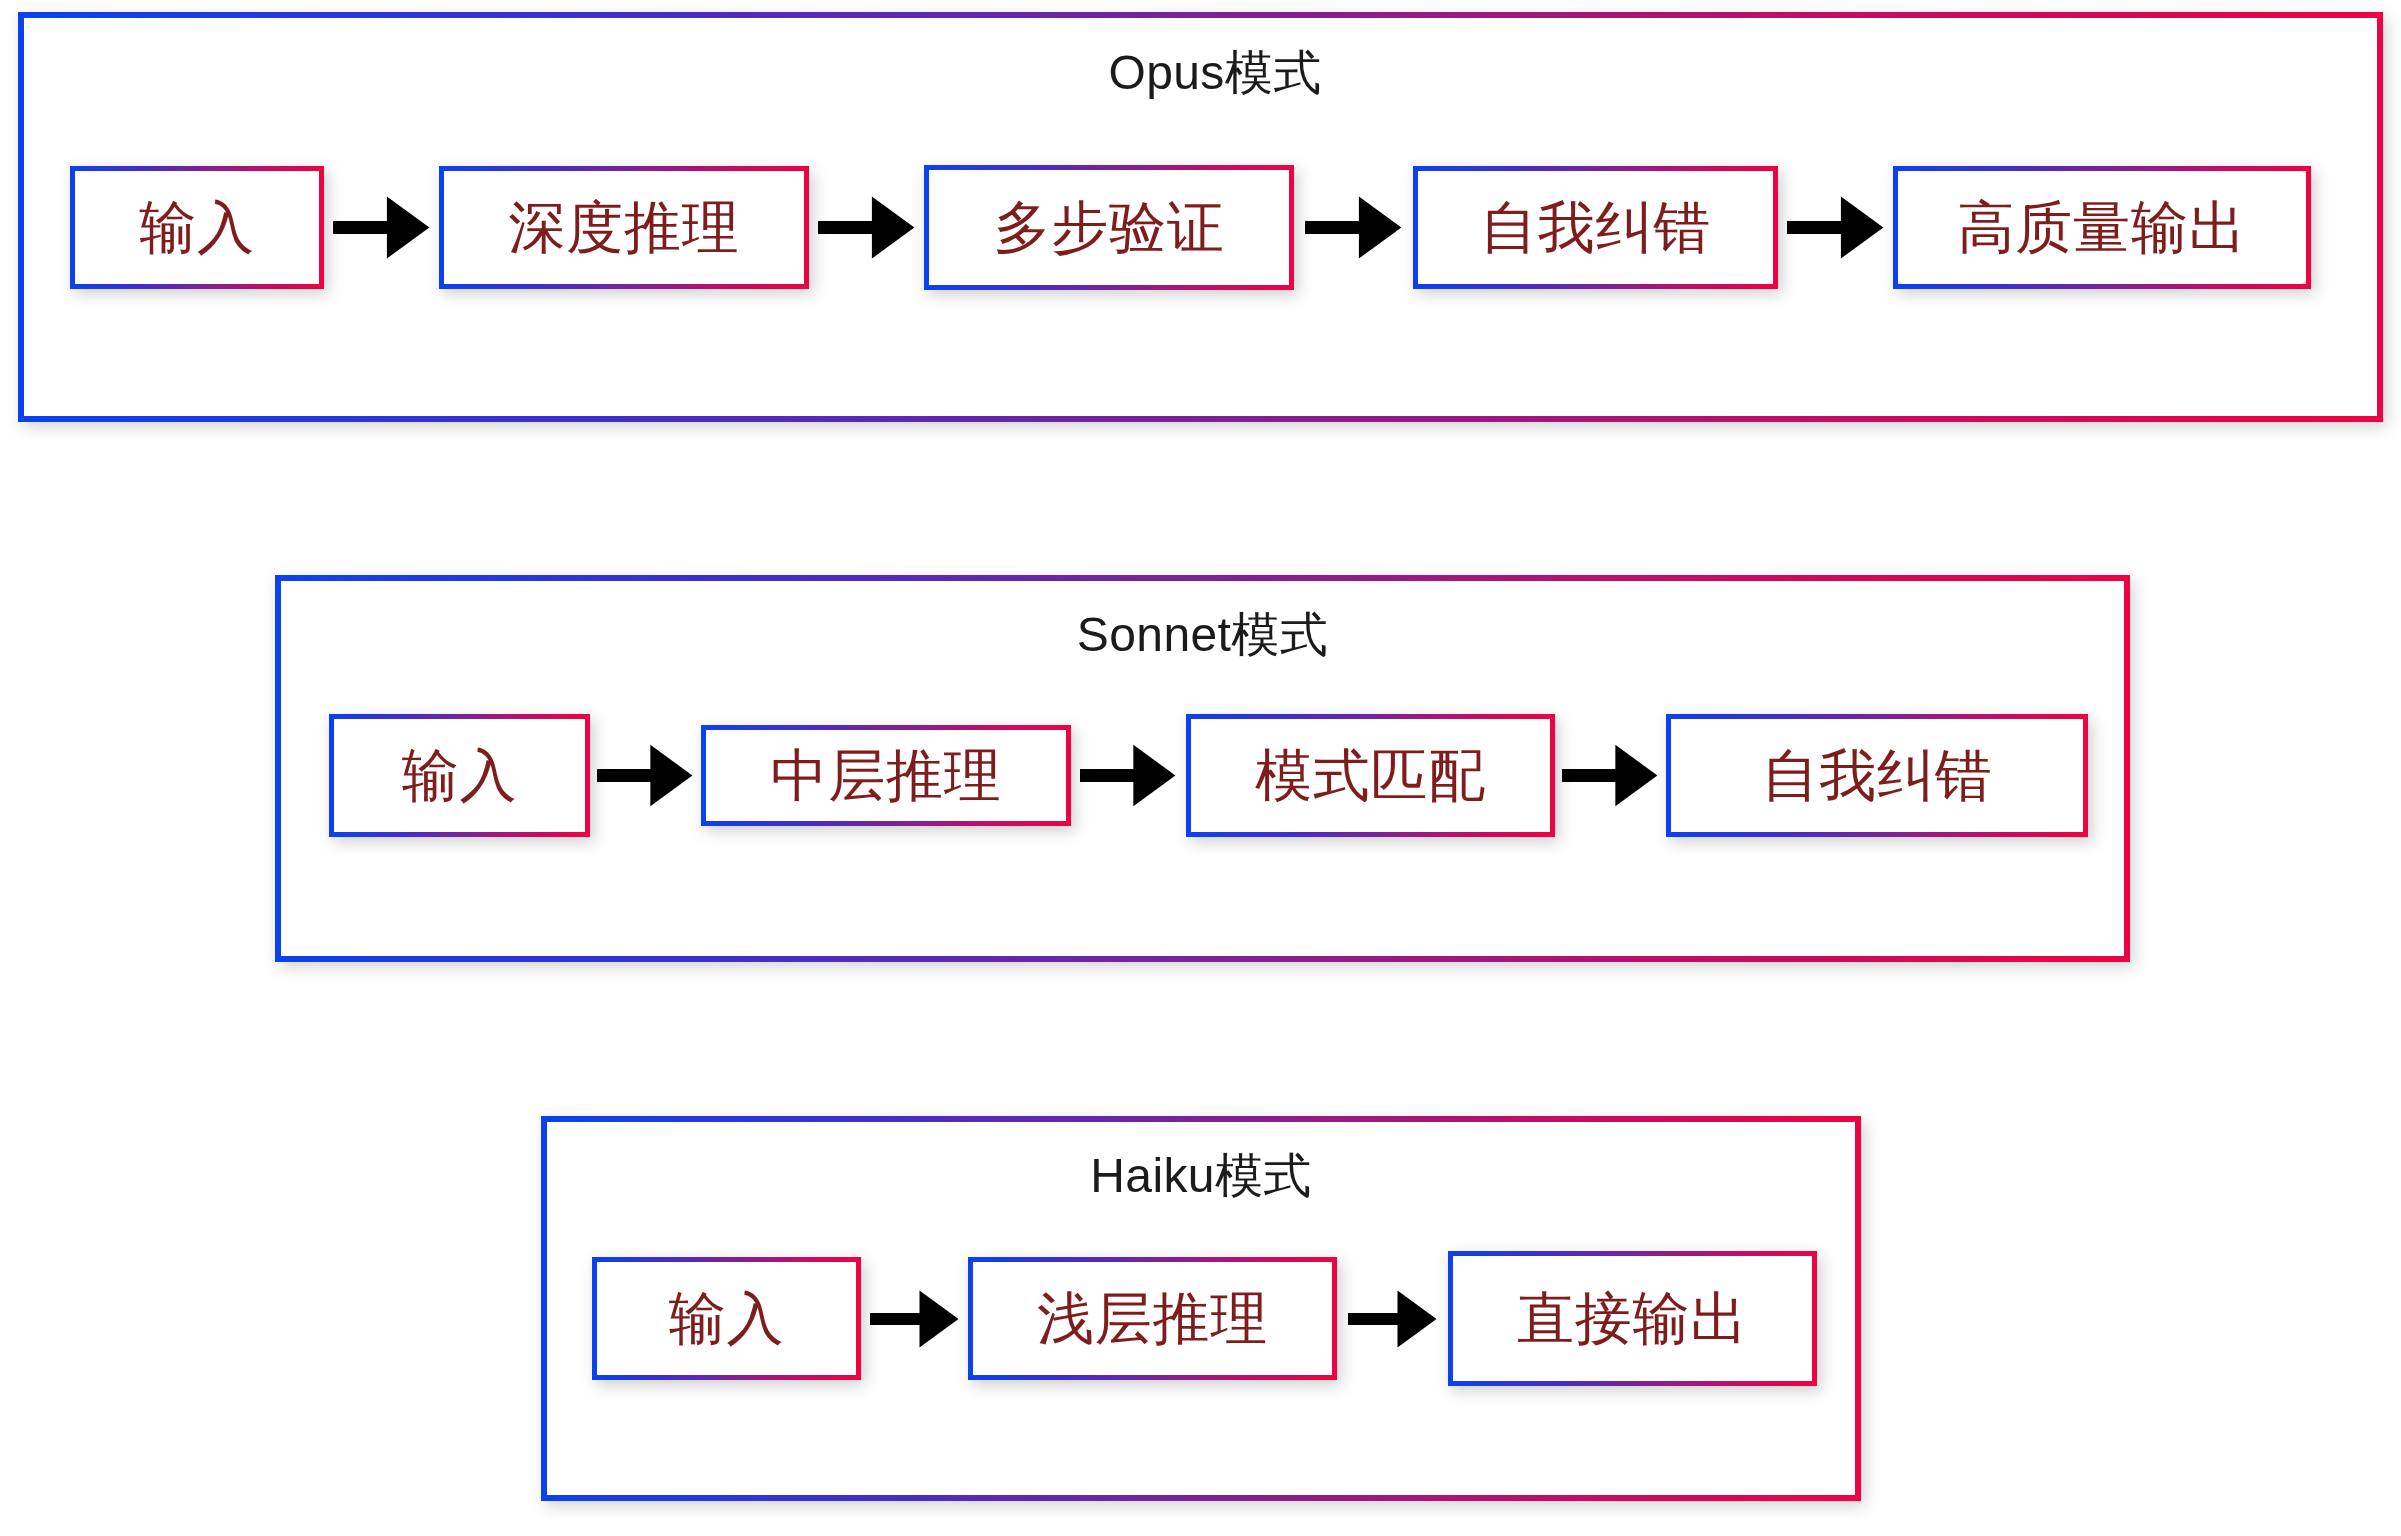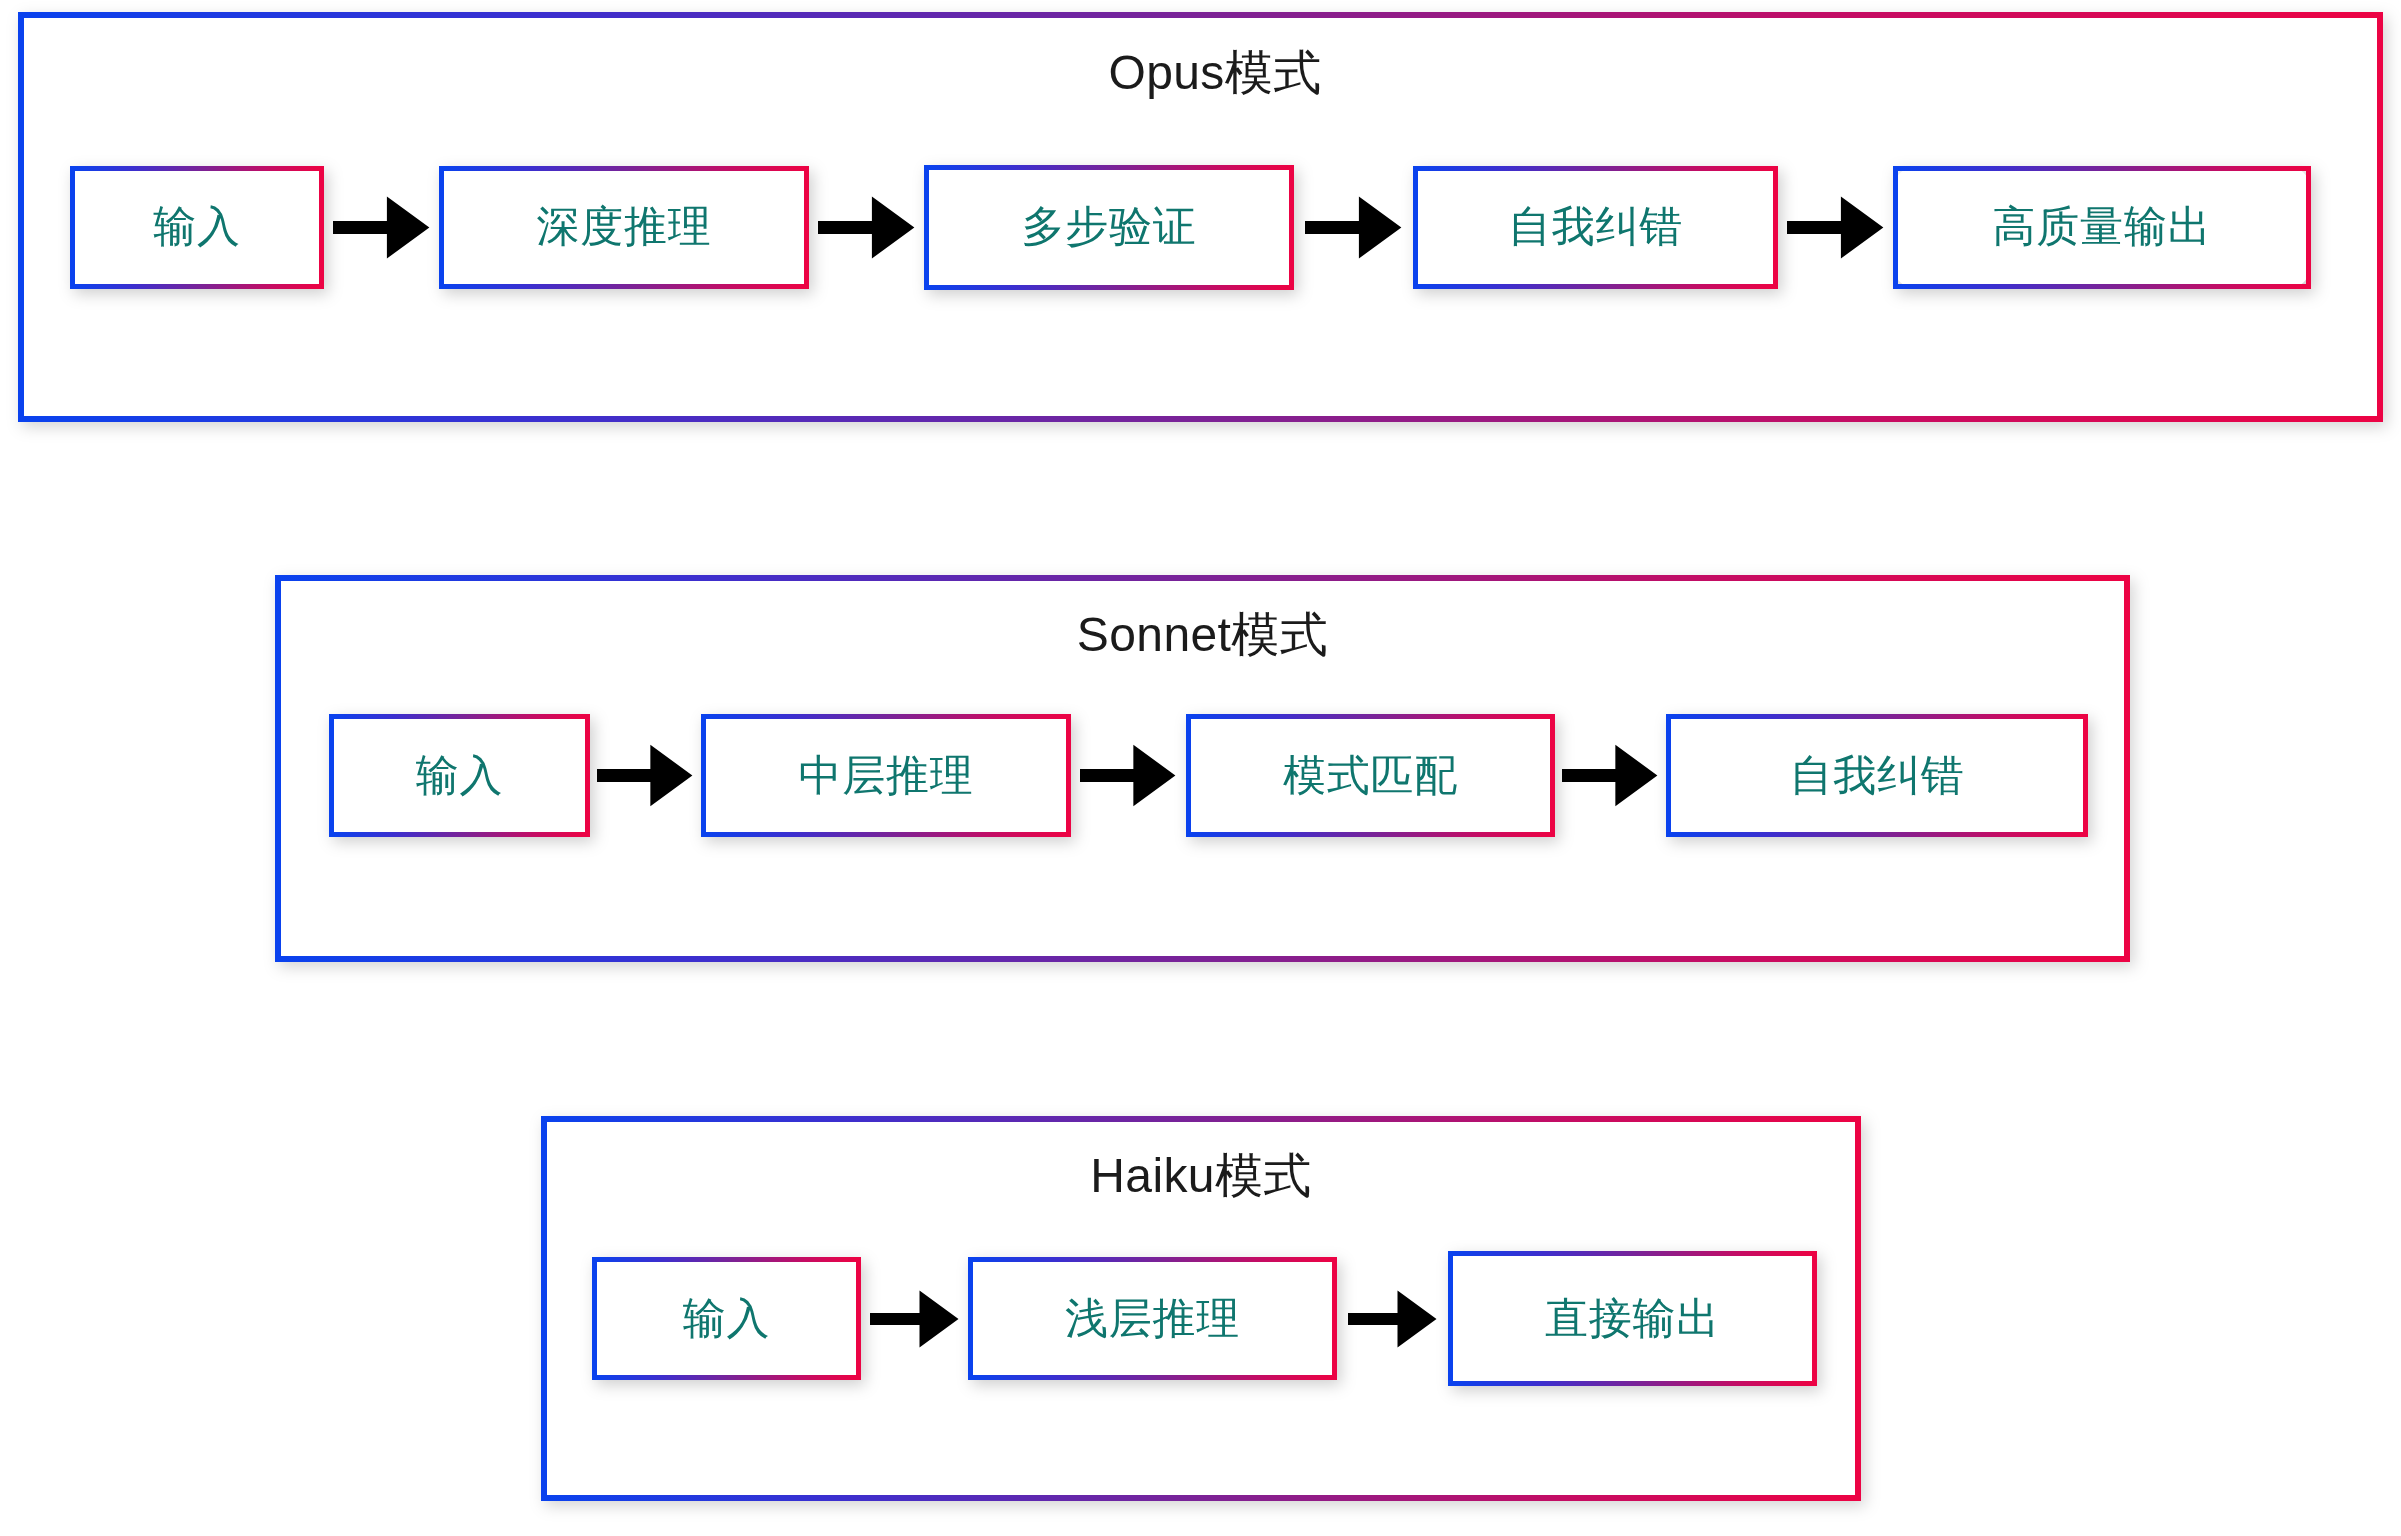--- a/index.html
+++ b/index.html
@@ -66,26 +66,25 @@
         #c50c63 80%,
         #ec0344 100%) 1;
     display: flex;
     align-items: center;
     justify-content: center;
     filter: drop-shadow(4.9px 5.7px 7.4px rgba(0,0,0,0.19));
     flex: none;
   }
 
   .step-label {
-    color: #0f766e;
-    font-size: 43px;
+    color: #7f1d1d;
+    font-size: 57px;
     line-height: 1.1;
     white-space: nowrap;
     letter-spacing: 0.8px;
-    font-family: Liberation Serif, serif;
   }
 
   
   .arrow {
     flex: none;
     display: flex;
     align-items: center;
     justify-content: center;
   }
   .arrow svg { display: block; }
@@ -164,21 +163,21 @@
       <div class="step-box" style="width:261px; height:123px;">
         <span class="step-label">输入</span>
       </div>
 
       <div class="arrow" style="width:111px; height:123px;">
         <svg width="97" height="69" viewBox="0 0 120 84" aria-hidden="true">
           <path d="M0 34 L66 34 L66 4 L118 42 L66 80 L66 50 L0 50 Z" fill="#000000"></path>
         </svg>
       </div>
 
-      <div class="step-box" style="width:370px; height:123px;">
+      <div class="step-box" style="width:370px; height:101px;">
         <span class="step-label">中层推理</span>
       </div>
 
       <div class="arrow" style="width:115px; height:123px;">
         <svg width="97" height="69" viewBox="0 0 120 84" aria-hidden="true">
           <path d="M0 34 L66 34 L66 4 L118 42 L66 80 L66 50 L0 50 Z" fill="#000000"></path>
         </svg>
       </div>
 
       <div class="step-box" style="width:369px; height:123px;">

